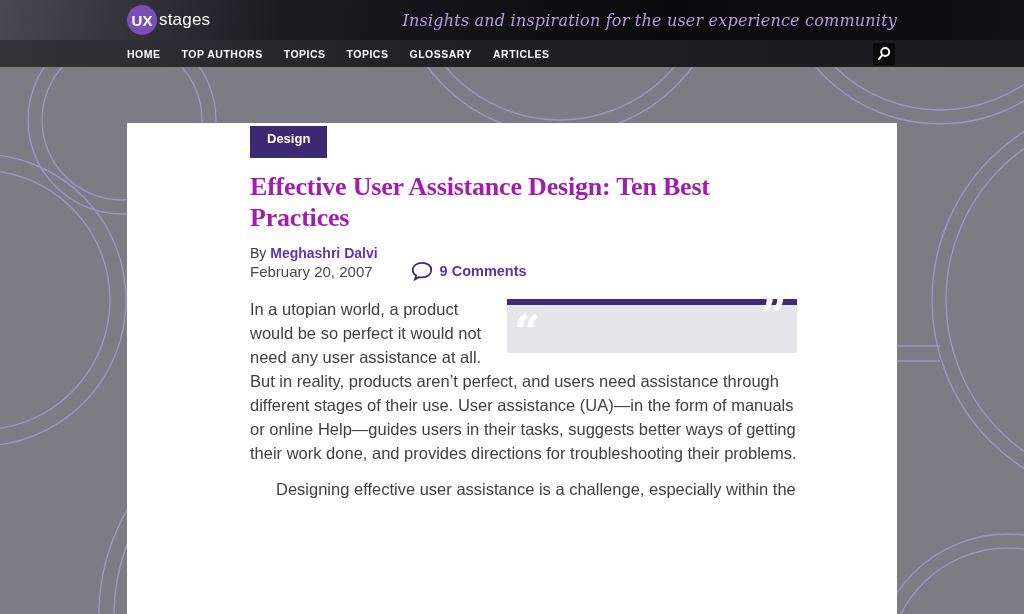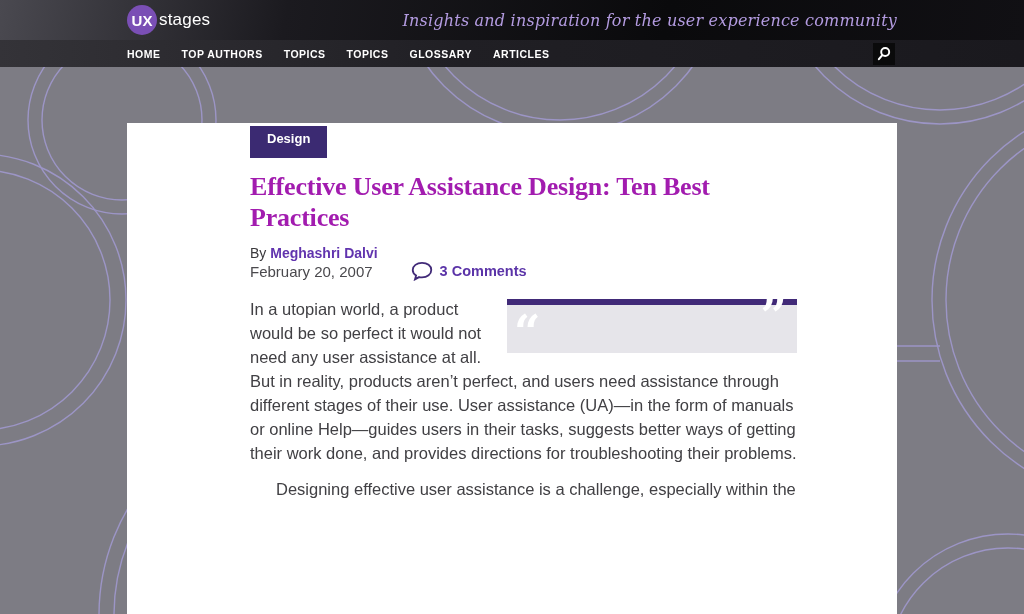--- a/index.html
+++ b/index.html
@@ -185,21 +185,21 @@
       <span>By</span>
       <a class="author-link">Meghashri Dalvi</a>
     </div>
 
     <div class="meta-row">
       <span class="date">February 20, 2007</span>
       <a class="comments-link">
         <svg width="22" height="20" viewBox="0 0 24 22">
           <path d="M12 2 C6.2 2 1.8 5.5 1.8 9.8 c0 2.5 1.5 4.7 3.7 6.1 L4.3 20.2 l4.5-2.5 c1 .3 2.1 .4 3.2 .4 5.8 0 10.2-3.5 10.2-8.3 S17.8 2 12 2 Z" fill="none" stroke="#412a78" stroke-width="2"></path>
         </svg>
-        <span>3 Comments</span>
+        <span>9 Comments</span>
       </a>
     </div>
 
     <div class="article-body">
       <aside class="pullquote">
         <span class="q-mark q-open">“</span>
         <span class="q-mark q-close">”</span>
       </aside>
       <p class="p1">In a utopian world, a product would be so perfect it would not need any user assistance at all. But in reality, products aren’t perfect, and users need assistance through different stages of their use. User assistance (UA)—in the form of manuals or online Help—guides users in their tasks, suggests better ways of getting their work done, and provides directions for troubleshooting their problems.</p>
       <p class="p2">Designing effective user assistance is a challenge, especially within the</p>

